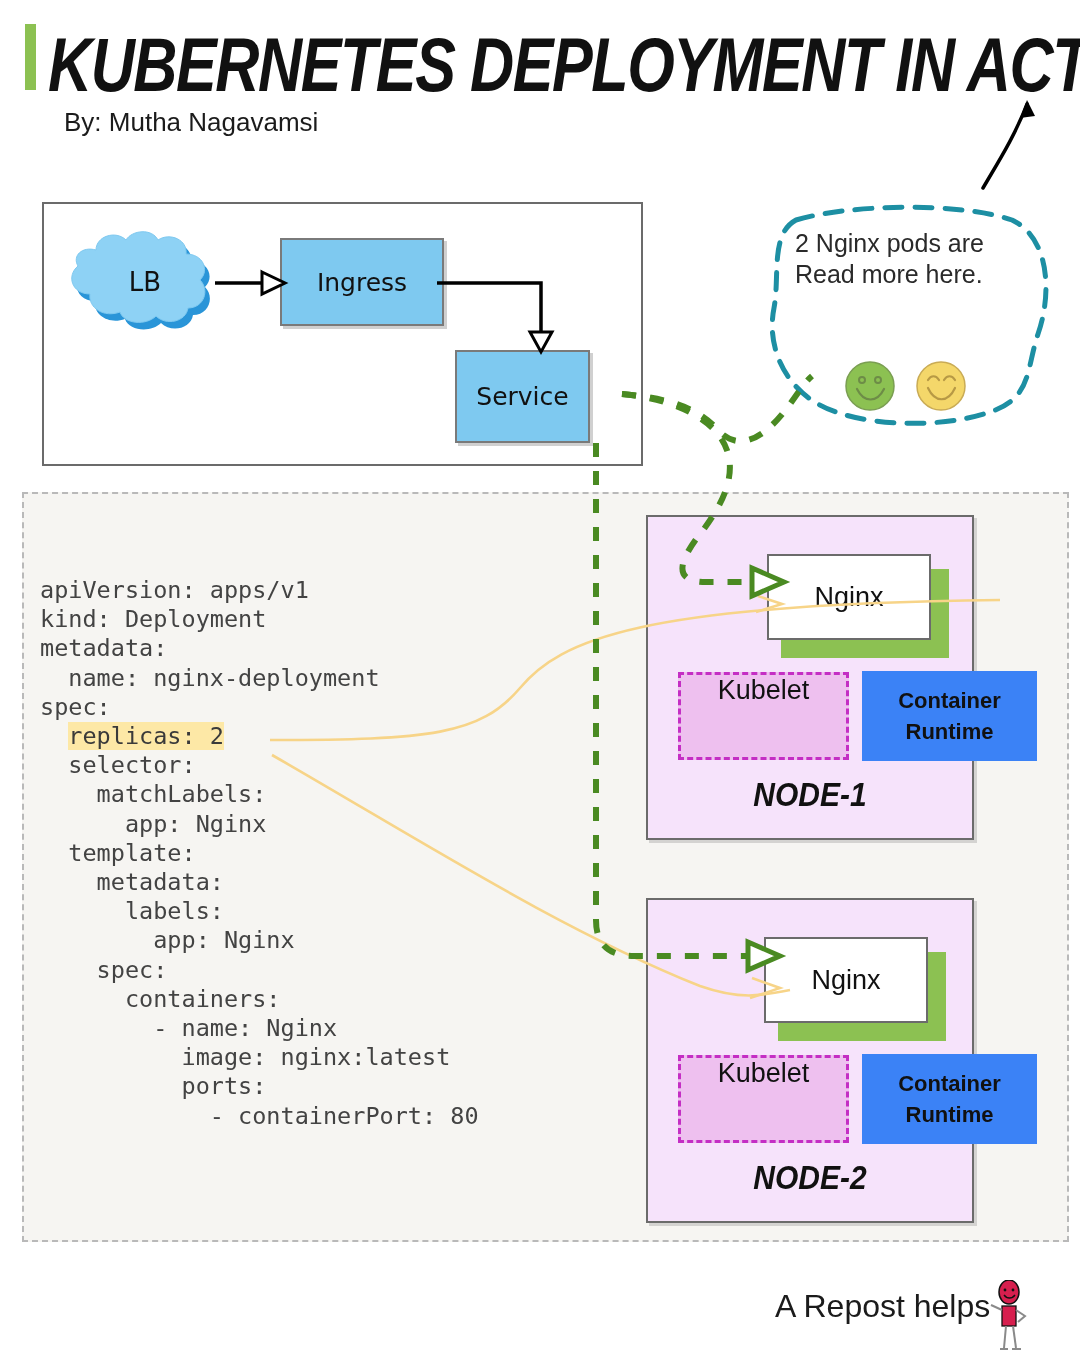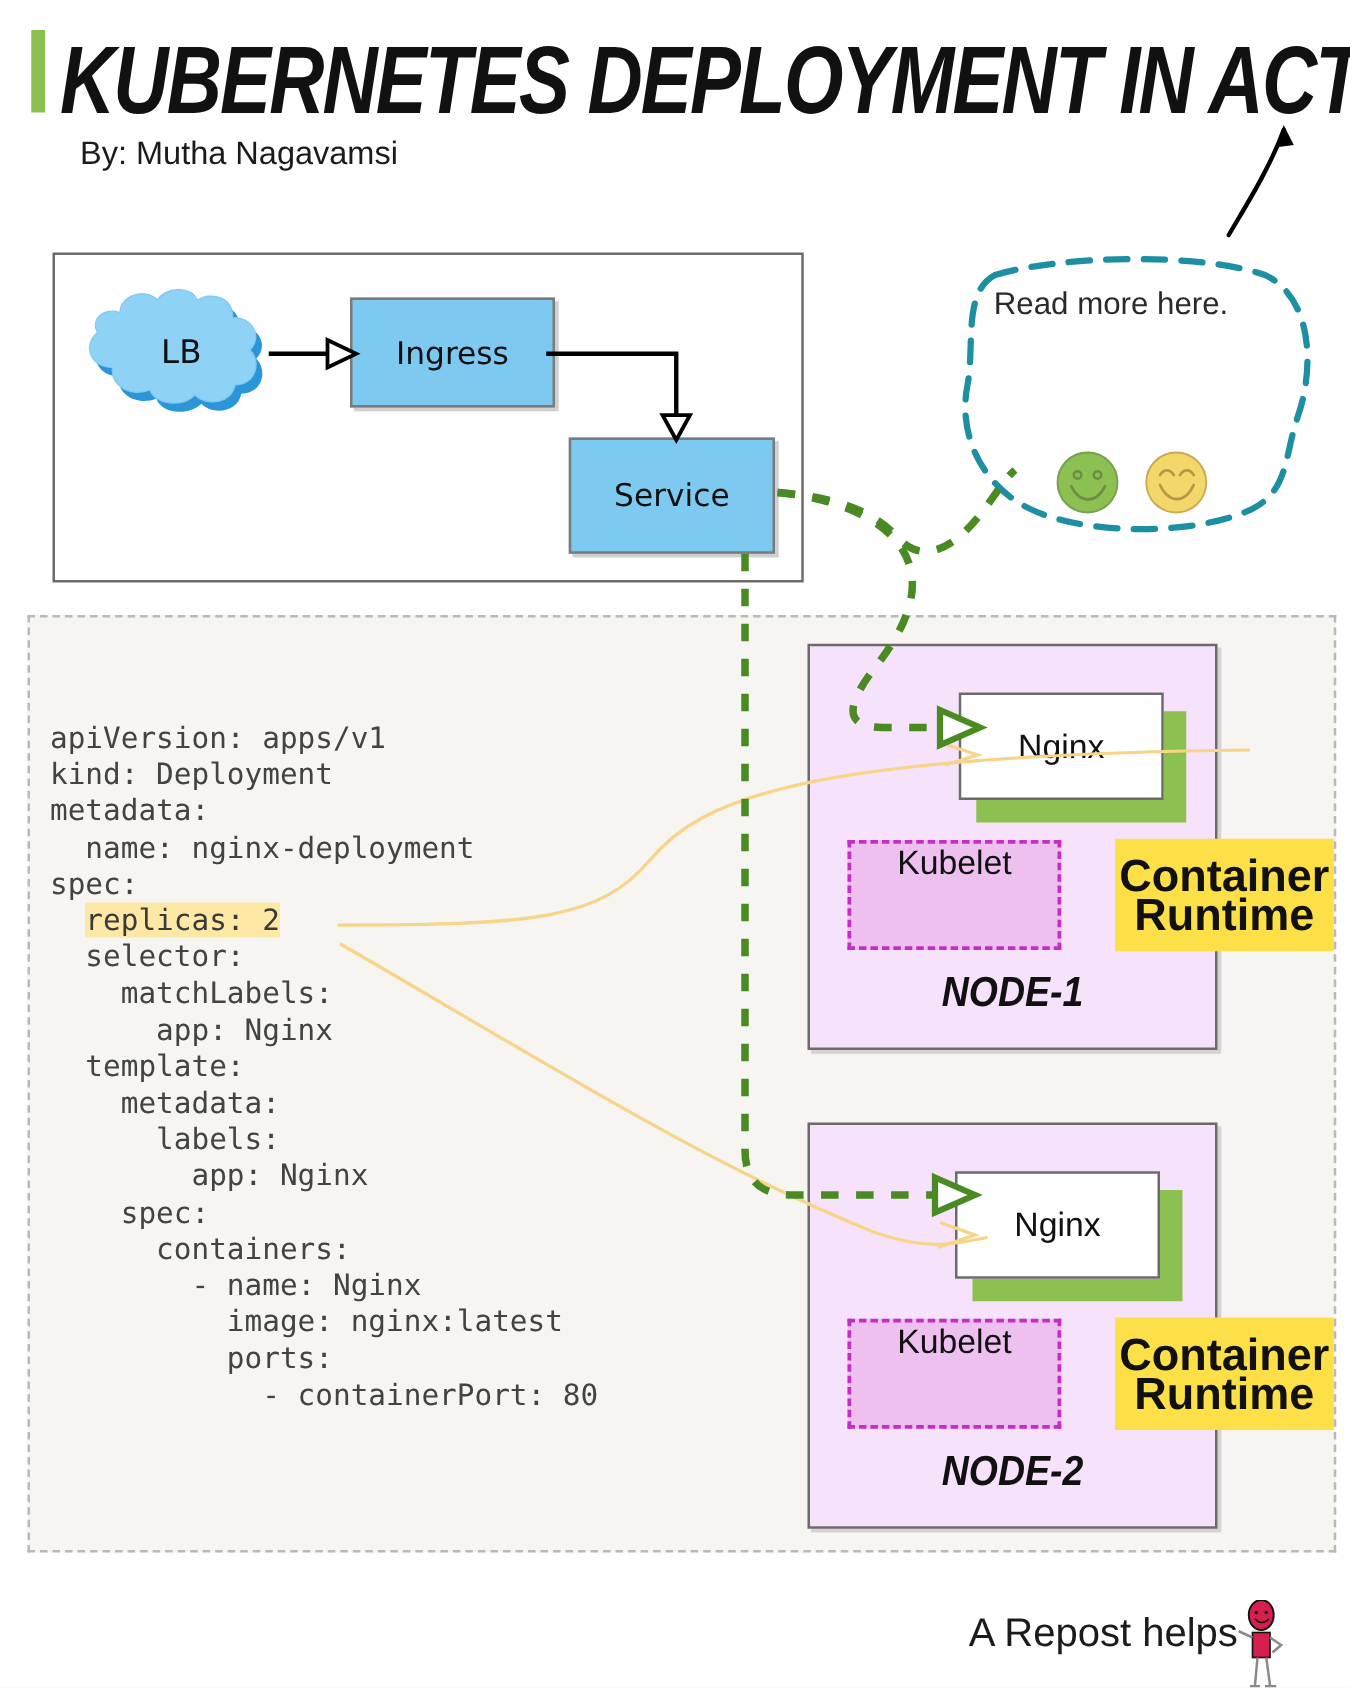--- a/index.html
+++ b/index.html
@@ -37,21 +37,21 @@
     border:2.5px solid #6b6b6b;background:#ffffff;box-sizing:border-box;
   }
   .blue-box{
     background:#7ec9f0;border:2px solid #7a7a7a;box-sizing:border-box;
     box-shadow:3px 3px 0 rgba(150,150,150,.45);
     display:flex;align-items:center;justify-content:center;
     font-family:"DejaVu Sans", sans-serif;
     font-size:25px;color:#111;
   }
   #ingress-box{left:280px;top:238px;width:164px;height:88px;}
-  #service-box{left:455px;top:350px;width:165px;height:93px;}
+  #service-box{left:455px;top:350px;width:135px;height:93px;}
   #lb-label{
     left:100px;top:262px;width:90px;height:40px;
     font-family:"DejaVu Sans", sans-serif;font-size:26px;color:#111;
     display:flex;align-items:center;justify-content:center;
   }
 
   
   #bubble-text{
     left:795px;top:228px;width:245px;
     font-size:25px;line-height:31px;color:#2a2a2a;
@@ -93,23 +93,23 @@
     position:absolute;background:#ffffff;border:2.5px solid #6b6b6b;
     box-sizing:border-box;display:flex;align-items:center;justify-content:center;
     font-size:27px;color:#111;
   }
   .kubelet{
     position:absolute;background:#eec0ef;border:3px dashed #c42ec4;
     box-sizing:border-box;display:flex;align-items:flex-start;justify-content:center;
     font-size:27px;color:#111;
   }
   .runtime{
-    position:absolute;background:#fde047;box-sizing:border-box;
+    position:absolute;background:#3b82f6;box-sizing:border-box;
     display:flex;align-items:center;justify-content:center;text-align:center;
-    font-size:36px;line-height:31px;color:#111;font-weight:600;margin-left:30px;
+    font-size:22px;line-height:31px;color:#111;font-weight:600;
   }
 
   
   #footer-text{
     left:775px;top:1288px;font-size:32px;color:#1b1b1b;white-space:nowrap;
   }
   #stick-figure{left:985px;top:1280px;}
 
   
   #overlay-back,#overlay-front{left:0;top:0;width:1080px;height:1350px;
@@ -161,20 +161,21 @@
   <polyline points="437,283 541,283 541,332" stroke="#000" stroke-width="3.5" fill="none"></polyline>
   <path d="M530 332 L541 352 L552 332 Z" fill="#fff" stroke="#000" stroke-width="3"></path>
 </svg>
 
 <svg class="abs" style="left:760px;top:198px;" width="295" height="235" viewBox="0 0 295 235">
   <path d="M36 22 C90 6, 200 4, 252 22 C290 40, 292 96, 278 136
            C266 172, 272 200, 230 214 C178 232, 96 228, 58 206
            C26 188, 6 150, 14 110 C20 78, 10 36, 36 22 Z" fill="#ffffff" stroke="#1d8fa3" stroke-width="5" stroke-dasharray="17 13" stroke-linecap="round"></path>
 </svg>
 <div class="abs" id="bubble-text">
+  <div>2 Nginx pods are</div>
   <div>Read more here.</div>
 </div>
 
 <svg class="abs" id="smiley-green" viewBox="0 0 52 52">
   <circle cx="26" cy="26" r="24" fill="#8cc152" stroke="#7a9e52" stroke-width="1.5"></circle>
   <circle cx="18" cy="20" r="3" fill="none" stroke="#6d8c47" stroke-width="2"></circle>
   <circle cx="34" cy="20" r="3" fill="none" stroke="#6d8c47" stroke-width="2"></circle>
   <path d="M13 29 C20 43, 33 43, 40 29" fill="none" stroke="#6d8c47" stroke-width="2.2" stroke-linecap="round"></path>
 </svg>
 

